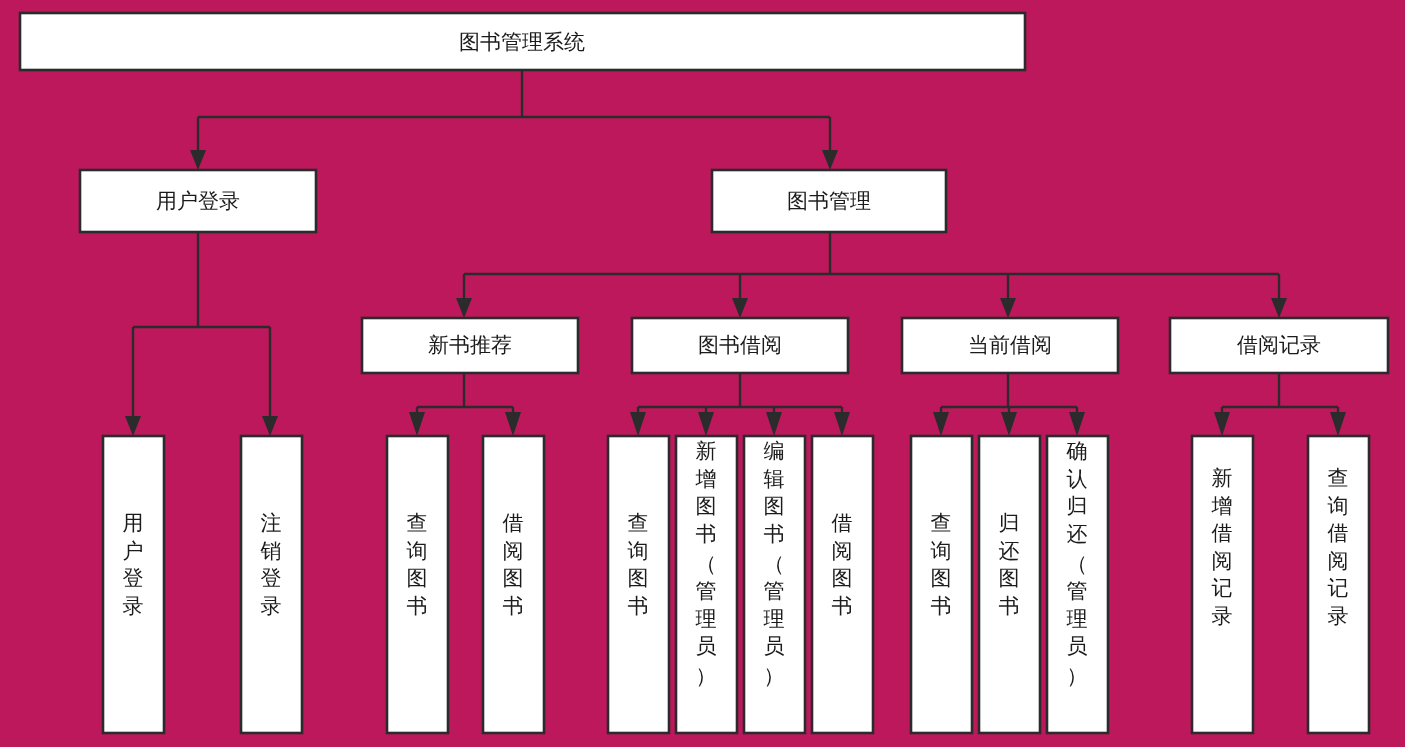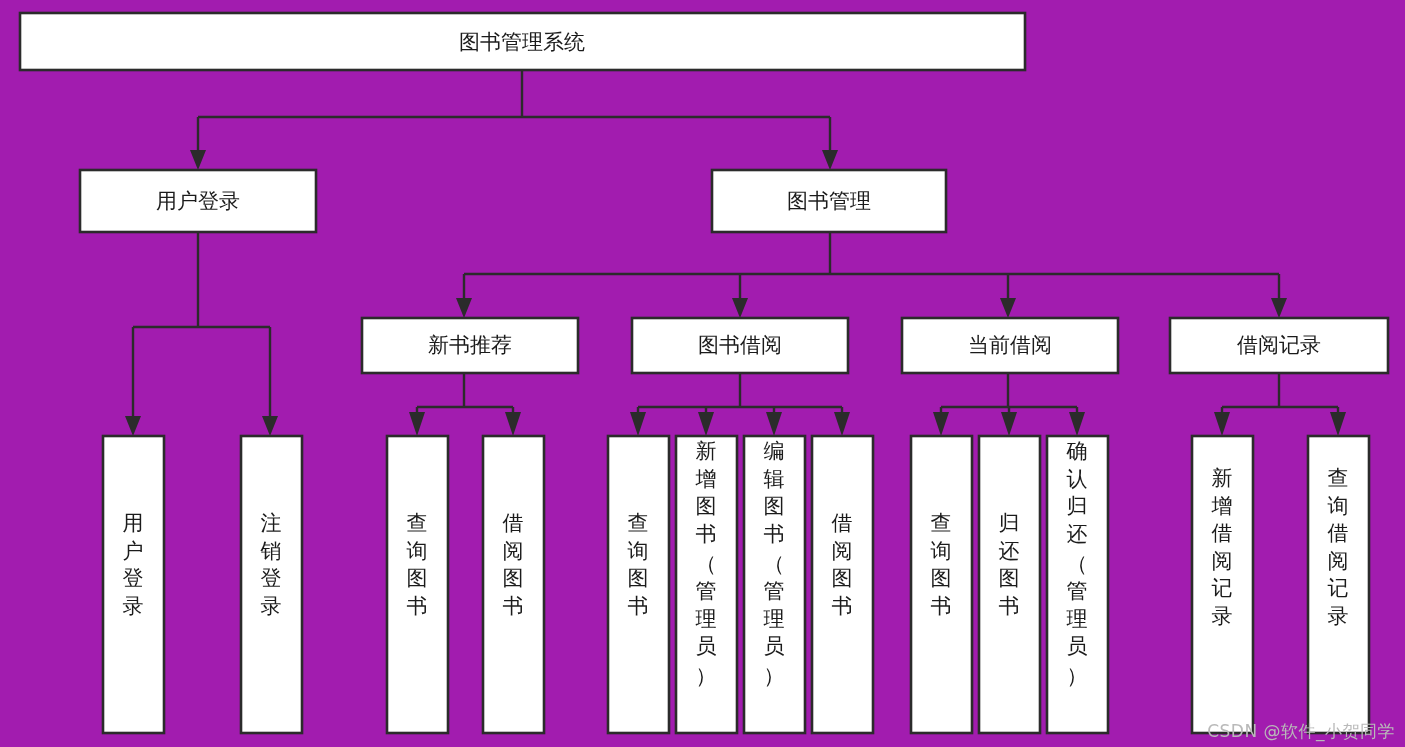--- a/index.html
+++ b/index.html
@@ -11,21 +11,21 @@
   body {
     width: 1405px;
     height: 747px;
     font-family: "DejaVu Sans", "Liberation Sans", sans-serif;
     overflow: hidden;
   }
   #diagram-root {
     position: relative;
     width: 1405px;
     height: 747px;
-    background: #a21caf;
+    background: #be185d;
   }
   svg#flowchart {
     display: block;
     width: 1405px;
     height: 747px;
   }
   .box-rect {
     fill: #ffffff;
     stroke: #2b2b2b;
     stroke-width: 2.6;
@@ -219,14 +219,13 @@
       <rect class="box-rect" x="1192" y="436" width="61" height="297"></rect>
       <text class="node-label-v" x="1222" y="485"><tspan x="1222" dy="0">新</tspan><tspan x="1222" dy="27.5">增</tspan><tspan x="1222" dy="27.5">借</tspan><tspan x="1222" dy="27.5">阅</tspan><tspan x="1222" dy="27.5">记</tspan><tspan x="1222" dy="27.5">录</tspan></text>
     </g>
     <g>
       <rect class="box-rect" x="1308" y="436" width="61" height="297"></rect>
       <text class="node-label-v" x="1338" y="485"><tspan x="1338" dy="0">查</tspan><tspan x="1338" dy="27.5">询</tspan><tspan x="1338" dy="27.5">借</tspan><tspan x="1338" dy="27.5">阅</tspan><tspan x="1338" dy="27.5">记</tspan><tspan x="1338" dy="27.5">录</tspan></text>
     </g>
 
   </svg>
 
-  <div class="watermark-text">CSDN @软件_小贺同学</div>
 </div>
 
 </body></html>

